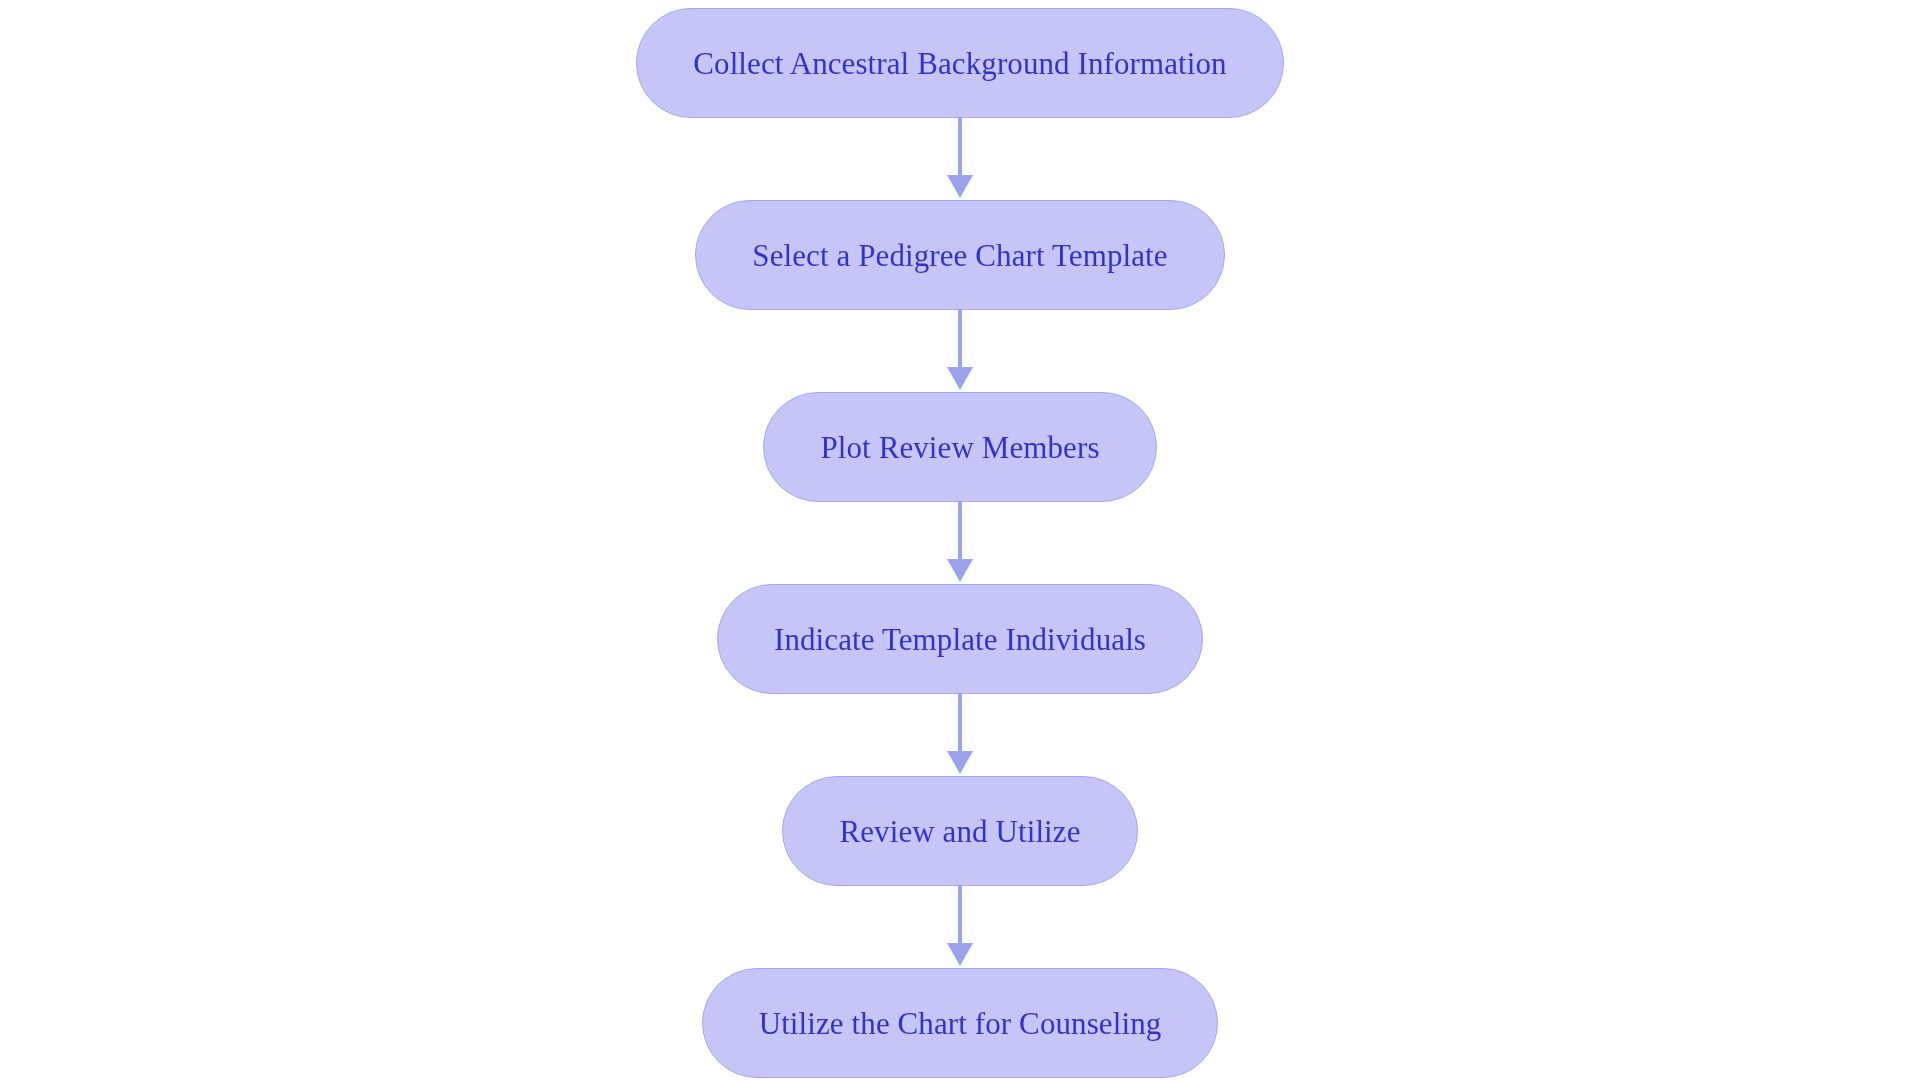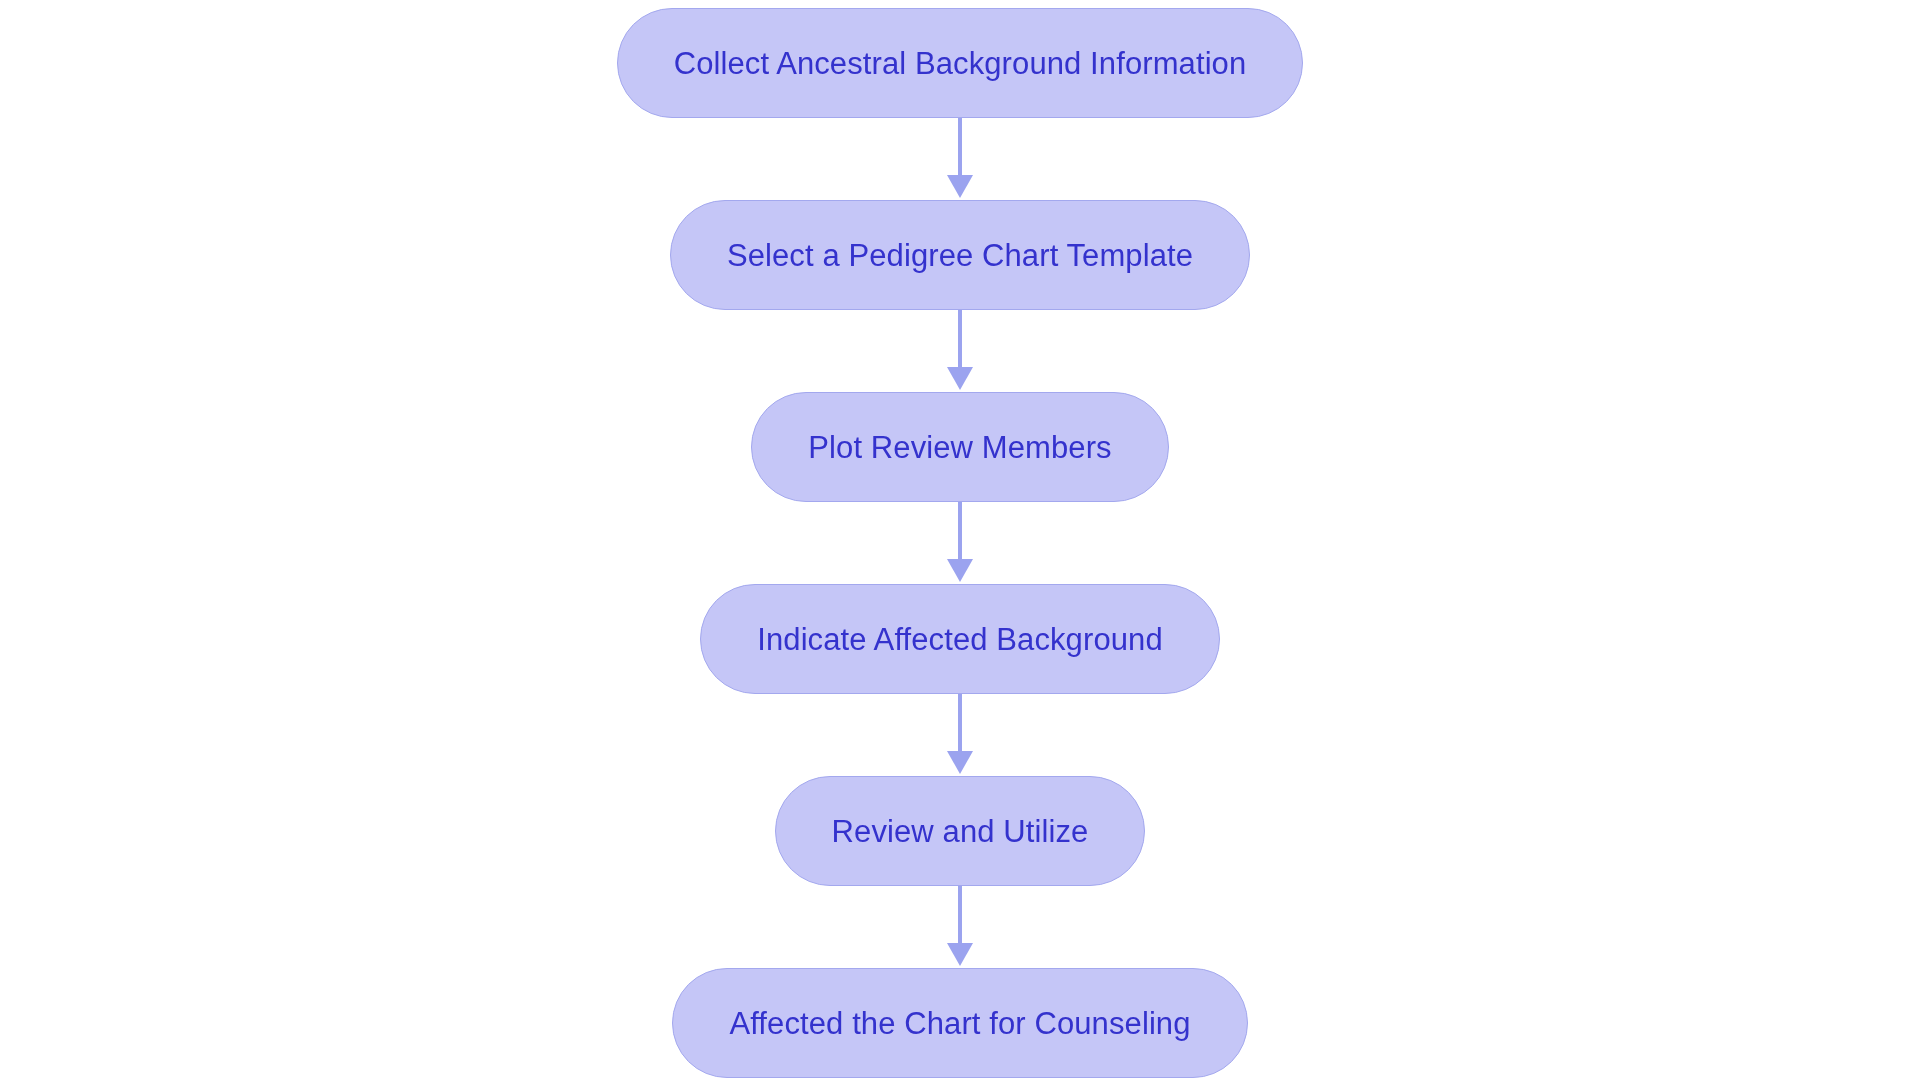--- a/index.html
+++ b/index.html
@@ -35,21 +35,21 @@
     background: #c5c6f7;
     border: 1px solid #a3a8ee;
     display: flex;
     align-items: center;
     justify-content: center;
     padding: 0 56px;
     flex: 0 0 auto;
   }
 
   .node-label {
-    font-family: Liberation Sans, sans-serif;
+    font-family: Liberation Serif, serif;
     font-size: 31px;
     font-weight: 400;
     color: #3432cd;
     letter-spacing: 0.1px;
     white-space: nowrap;
     line-height: 1;
   }
 
   .connector {
     width: 40px;
@@ -96,21 +96,21 @@
   </div>
 
   <div class="connector">
     <svg viewBox="0 0 40 82" xmlns="http://www.w3.org/2000/svg" aria-hidden="true">
       <line x1="20" y1="0" x2="20" y2="62" stroke="#9ba3ef" stroke-width="4"></line>
       <polygon points="20,80 7,57 33,57" fill="#9ba3ef"></polygon>
     </svg>
   </div>
 
   <div class="node" style="background: rgb(197, 198, 247); border-color: rgb(163, 168, 238);">
-    <span class="node-label" style="color: rgb(52, 50, 205); font-size: 31px;">Indicate Affected Background</span>
+    <span class="node-label" style="color: rgb(52, 50, 205); font-size: 31px;">Indicate Template Individuals</span>
   </div>
 
   <div class="connector">
     <svg viewBox="0 0 40 82" xmlns="http://www.w3.org/2000/svg" aria-hidden="true">
       <line x1="20" y1="0" x2="20" y2="62" stroke="#9ba3ef" stroke-width="4"></line>
       <polygon points="20,80 7,57 33,57" fill="#9ba3ef"></polygon>
     </svg>
   </div>
 
   <div class="node" style="background: rgb(197, 198, 247); border-color: rgb(163, 168, 238);">
@@ -118,16 +118,16 @@
   </div>
 
   <div class="connector">
     <svg viewBox="0 0 40 82" xmlns="http://www.w3.org/2000/svg" aria-hidden="true">
       <line x1="20" y1="0" x2="20" y2="62" stroke="#9ba3ef" stroke-width="4"></line>
       <polygon points="20,80 7,57 33,57" fill="#9ba3ef"></polygon>
     </svg>
   </div>
 
   <div class="node" style="background: rgb(197, 198, 247); border-color: rgb(163, 168, 238);">
-    <span class="node-label" style="color: rgb(52, 50, 205); font-size: 31px;">Affected the Chart for Counseling</span>
+    <span class="node-label" style="color: rgb(52, 50, 205); font-size: 31px;">Utilize the Chart for Counseling</span>
   </div>
 
 </div>
 
 </body></html>

